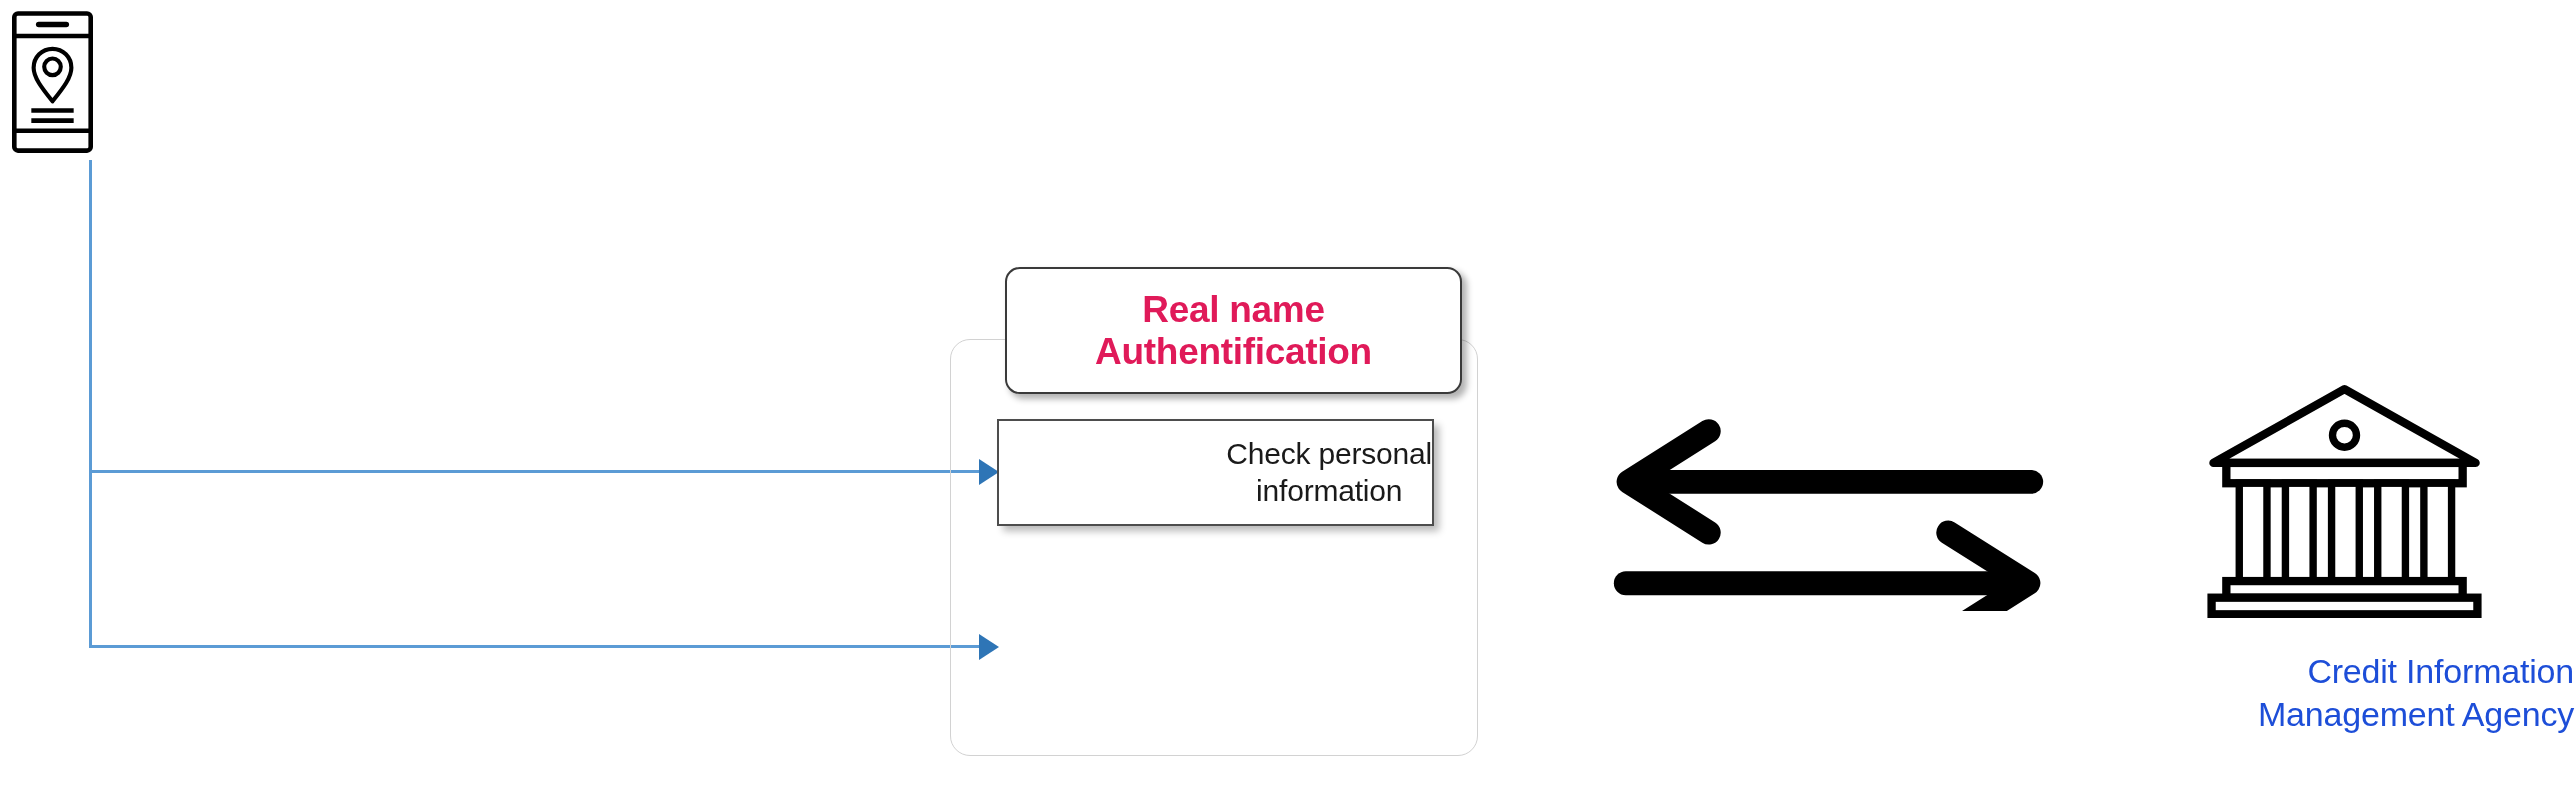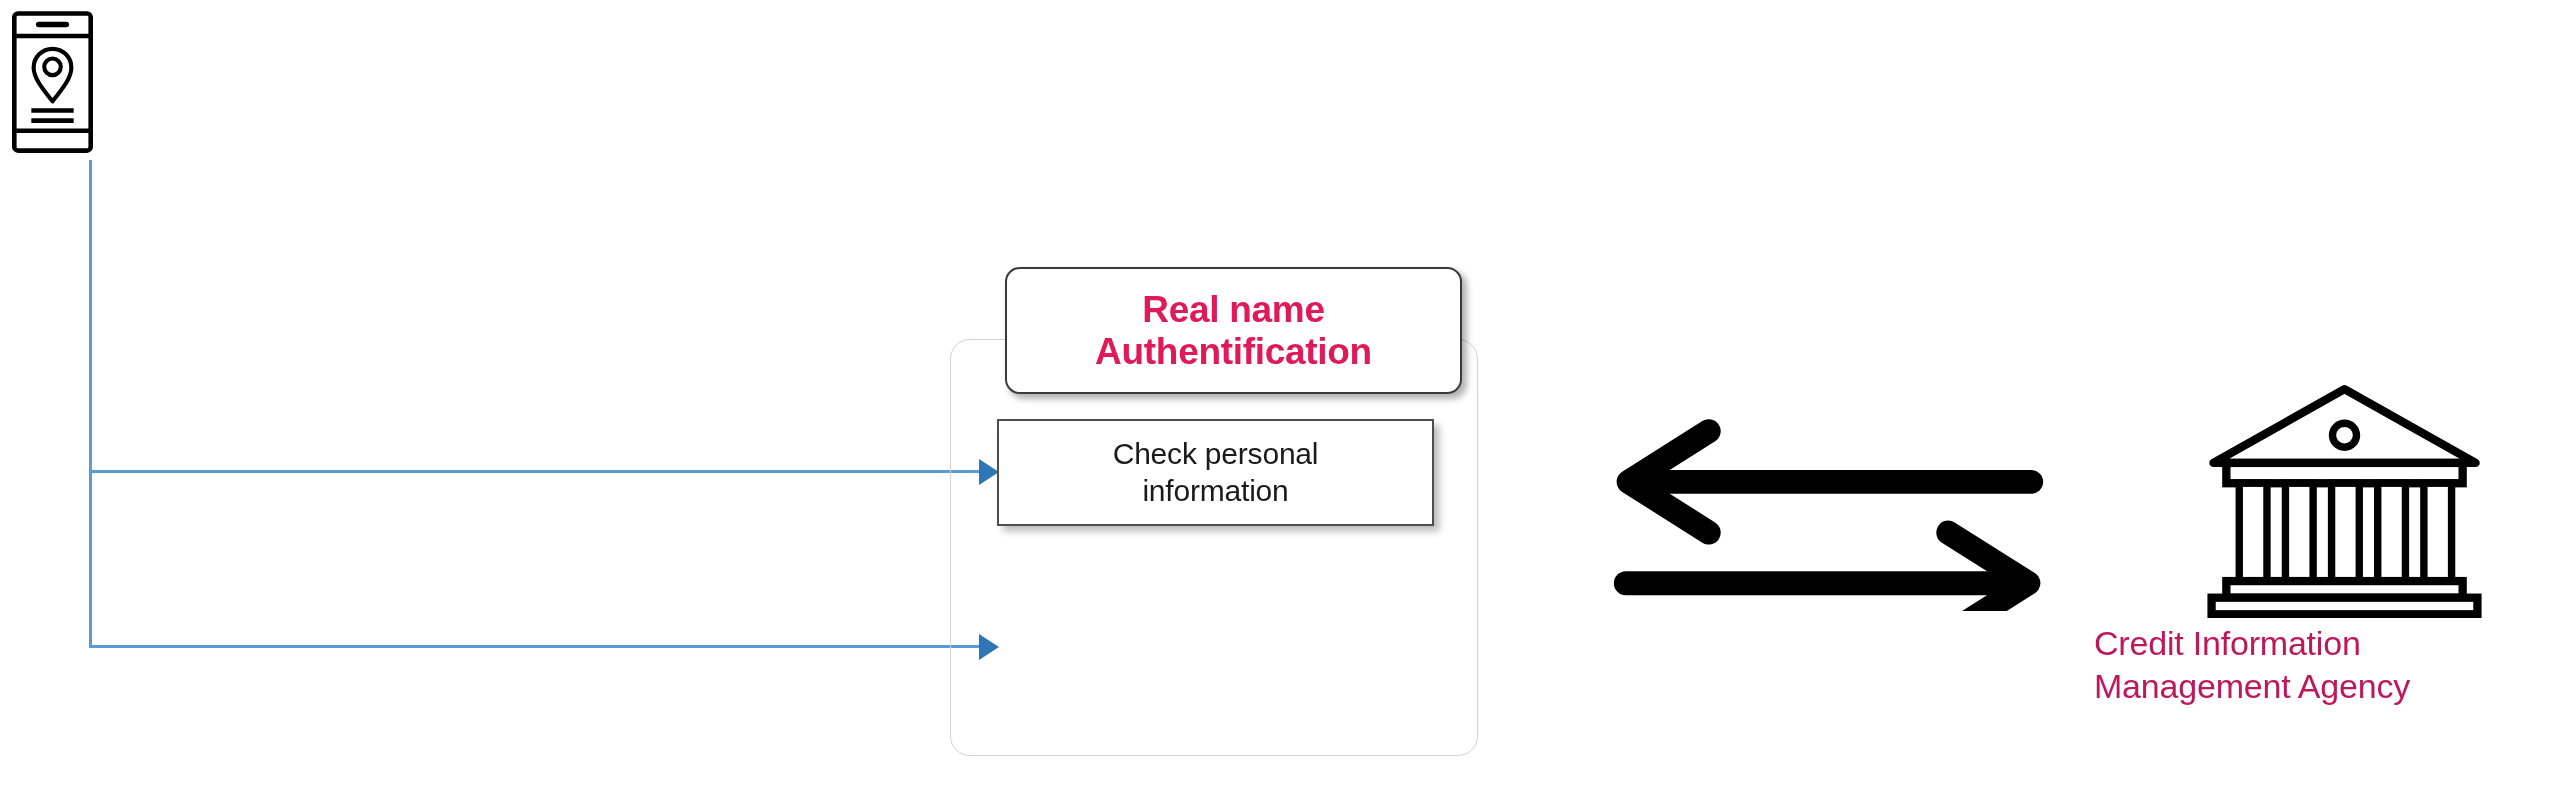--- a/index.html
+++ b/index.html
@@ -104,21 +104,21 @@
   
   .proc-box {
     position: absolute;
     left: 997px;
     width: 437px;
     background: #ffffff;
     border: 2.8px solid #4D4D4D;
     box-sizing: border-box;
     display: flex;
     align-items: center;
-    justify-content: center;
+    justify-content: flex-end;
     box-shadow: 5.5px 5.5px 7.4px rgba(0,0,0,0.28);
   }
   .proc-box-1 { top: 419px; height: 107px; }
   .proc-box-2 { top: 594px; height: 111px; }
   .proc-text {
     color: #1A1A1A;
     font-size: 30px;
     line-height: 1.22;
     text-align: center;
     white-space: pre-line;
@@ -138,24 +138,24 @@
   .agency-icon {
     position: absolute;
     left: 2206px;
     top: 378px;
     width: 277px;
     height: 240px;
   }
   .agency-label {
     position: absolute;
     left: 2094px;
-    top: 622px;
+    top: 650px;
     width: 480px;
-    text-align: left;
-    color: #be185d;
+    text-align: right;
+    color: #1d4ed8;
     font-size: 34px;
     line-height: 1.25;
     white-space: pre-line;
     letter-spacing: -0.2px;
   }
 </style>
 </head>
 <body>
 
 <div id="canvas">

